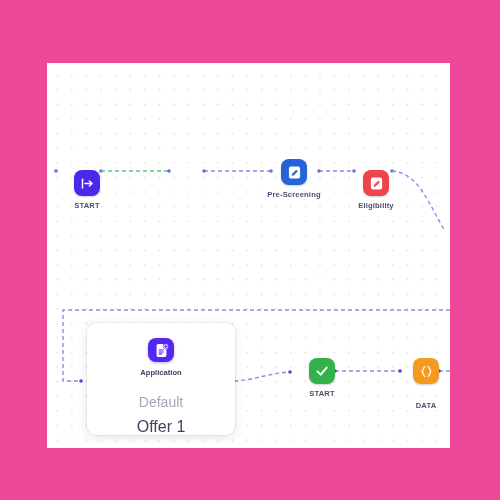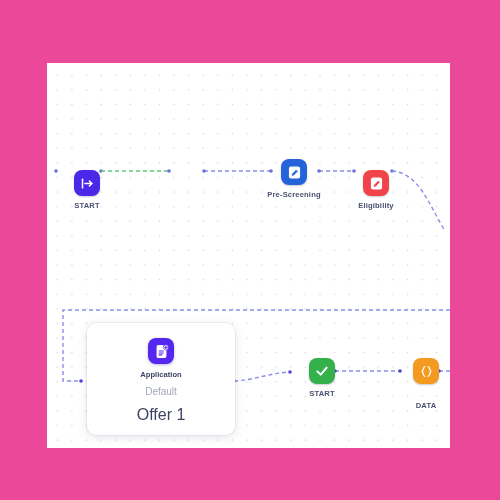--- a/index.html
+++ b/index.html
@@ -103,22 +103,22 @@
 
   #app-card .card-title {
     margin-top: 7px;
     font-size: 7.6px;
     font-weight: bold;
     color: #3d4463;
     line-height: 1;
   }
 
   #app-card .card-sub {
-    margin-top: 8px;
-    font-size: 10px;
+    margin-top: 18px;
+    font-size: 14px;
     color: #a2a7bd;
     line-height: 1;
     text-align: center;
   }
 
   #app-card .card-offer {
     margin-top: 10px;
     font-size: 16px;
     color: #3d4463;
     line-height: 1;

